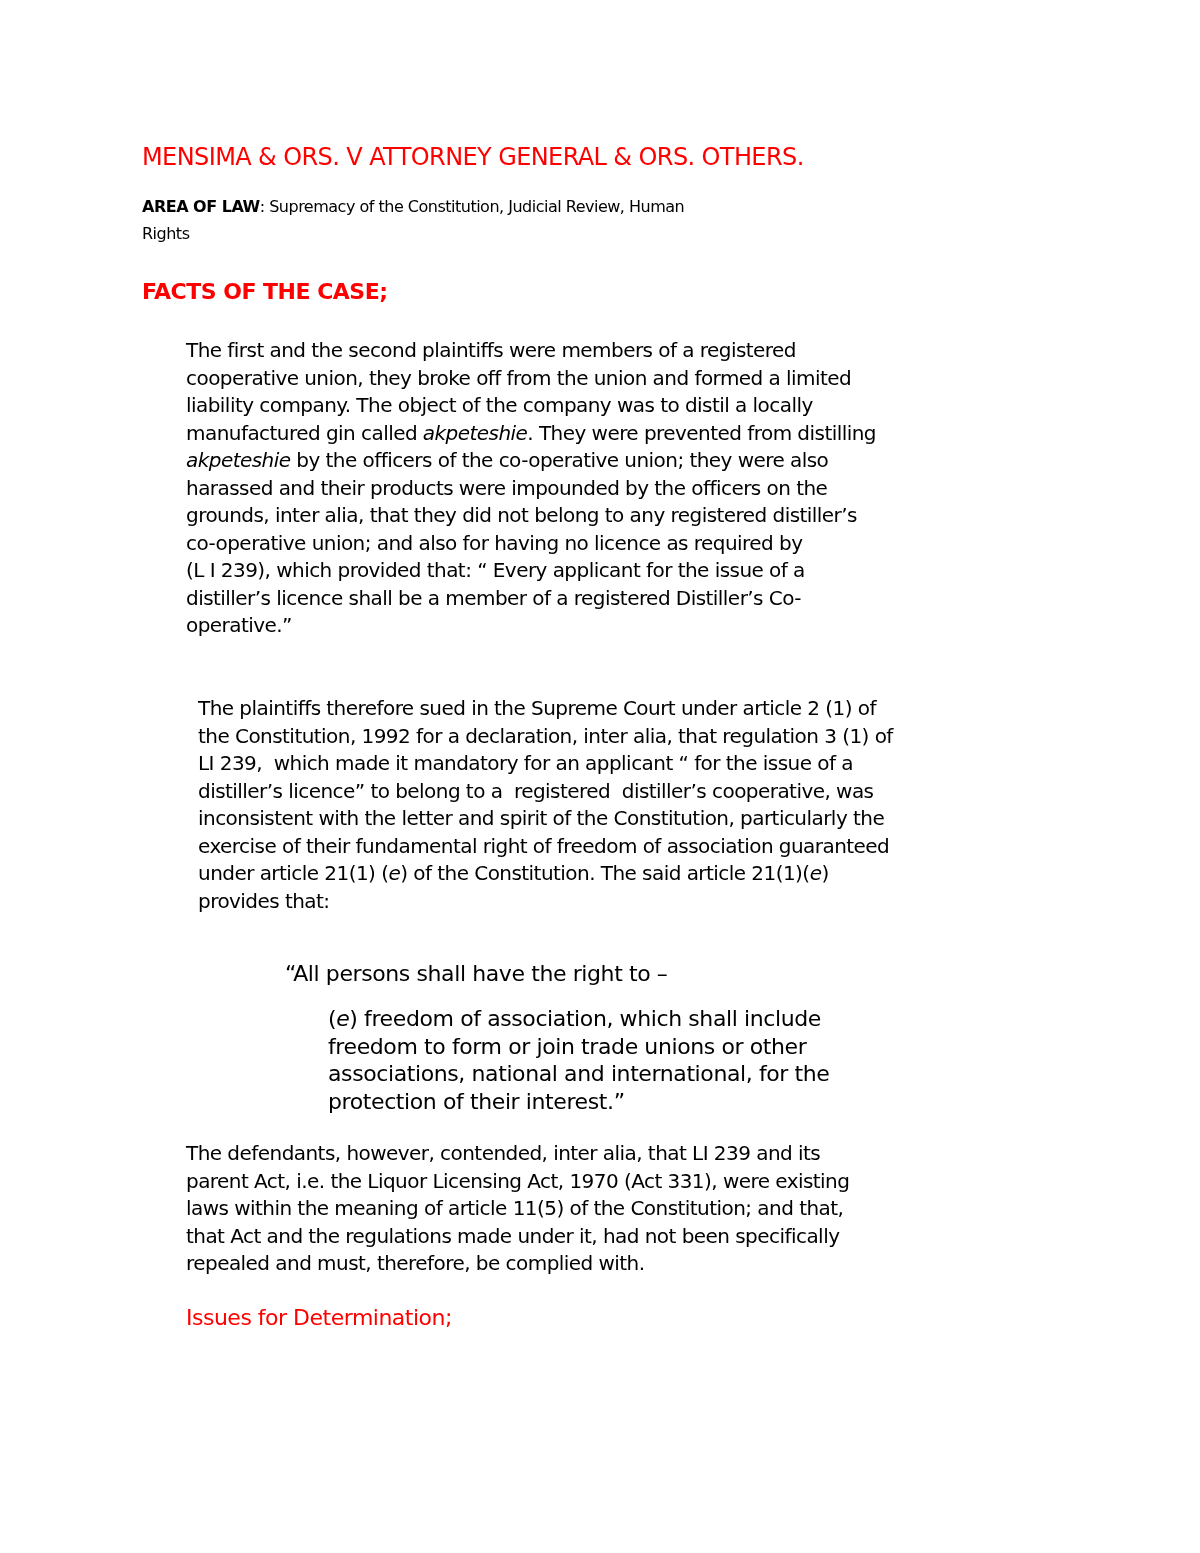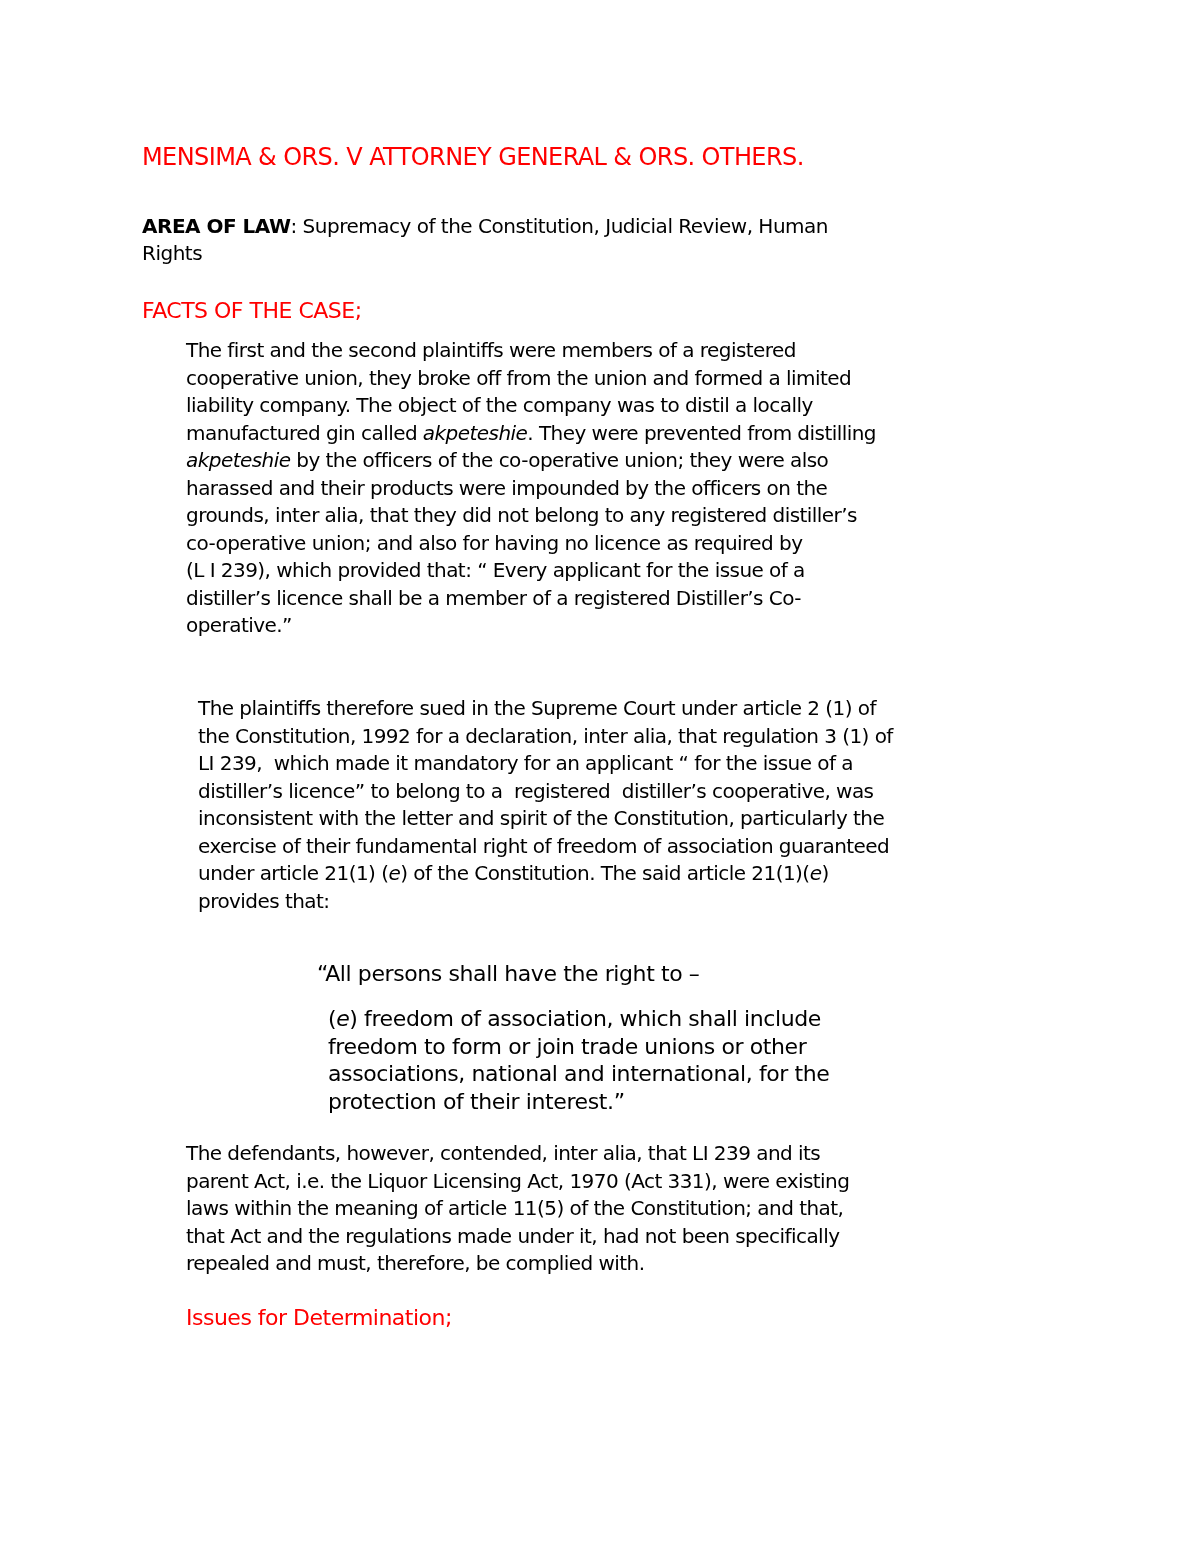--- a/index.html
+++ b/index.html
@@ -1,43 +1,43 @@
 <!DOCTYPE html>
 <html><head>
   <meta charset="utf-8">
   <style>
     html, body { margin: 0; padding: 0; background: #ffffff; }
     body { width: 1200px; height: 1553px; position: relative; overflow: hidden;
            font-family: "DejaVu Sans", sans-serif; color: #000; }
     .page { position: absolute; left: 0; top: 0; width: 1200px; height: 1553px; }
     .title { position: absolute; left: 142px; top: 143px; font-size: 24px; color: #ff0000;
              letter-spacing: -0.6px; white-space: nowrap; }
-    .area { position: absolute; left: 142px; top: 213px; font-size: 20px; line-height: 27px;
+    .area { position: absolute; left: 142px; top: 193px; font-size: 16px; line-height: 27px;
             letter-spacing: -0.5px; }
     .area b { font-weight: bold; }
     .red-heading { position: absolute; left: 142px; font-size: 22px; color: #ff0000; letter-spacing: -0.5px; white-space: nowrap; }
     .para { position: absolute; left: 186px; font-size: 20px; line-height: 27.5px; letter-spacing: -0.55px; }
     .line { display: block; white-space: pre; }
-    .quote-head { position: absolute; left: 285px; top: 961px; font-size: 22px; letter-spacing: -0.4px; white-space: pre; margin-left: 32px; }
+    .quote-head { position: absolute; left: 285px; top: 961px; font-size: 22px; letter-spacing: -0.4px; white-space: pre; }
     .quote-body { position: absolute; left: 328px; top: 1005px; font-size: 22px; line-height: 27.5px; letter-spacing: -0.4px; }
     i { }
   </style>
 </head>
 <body>
 
 <div class="page">
 
   <div class="title">MENSIMA &amp; ORS. V ATTORNEY GENERAL &amp; ORS. OTHERS.</div>
 
   <div class="area">
     <span class="line"><b>AREA OF LAW</b><span>: </span><span>Supremacy of the Constitution, Judicial Review, Human</span></span>
     <span class="line">Rights</span>
   </div>
 
-  <div class="red-heading" style="top:298px;">FACTS OF THE CASE;</div>
+  <div class="red-heading" style="top:279px;font-weight:bold;">FACTS OF THE CASE;</div>
 
   <div class="para" style="top:337px;">
     <span class="line">The first and the second plaintiffs were members of a registered</span>
     <span class="line">cooperative union, they broke off from the union and formed a limited</span>
     <span class="line">liability company. The object of the company was to distil a locally</span>
     <span class="line"><span>manufactured gin called </span><i>akpeteshie</i><span>. They were prevented from distilling</span></span>
     <span class="line"><i>akpeteshie</i><span> by the officers of the co-operative union; they were also</span></span>
     <span class="line">harassed and their products were impounded by the officers on the</span>
     <span class="line">grounds, inter alia, that they did not belong to any registered distiller’s</span>
     <span class="line">co-operative union; and also for having no licence as required by</span>

